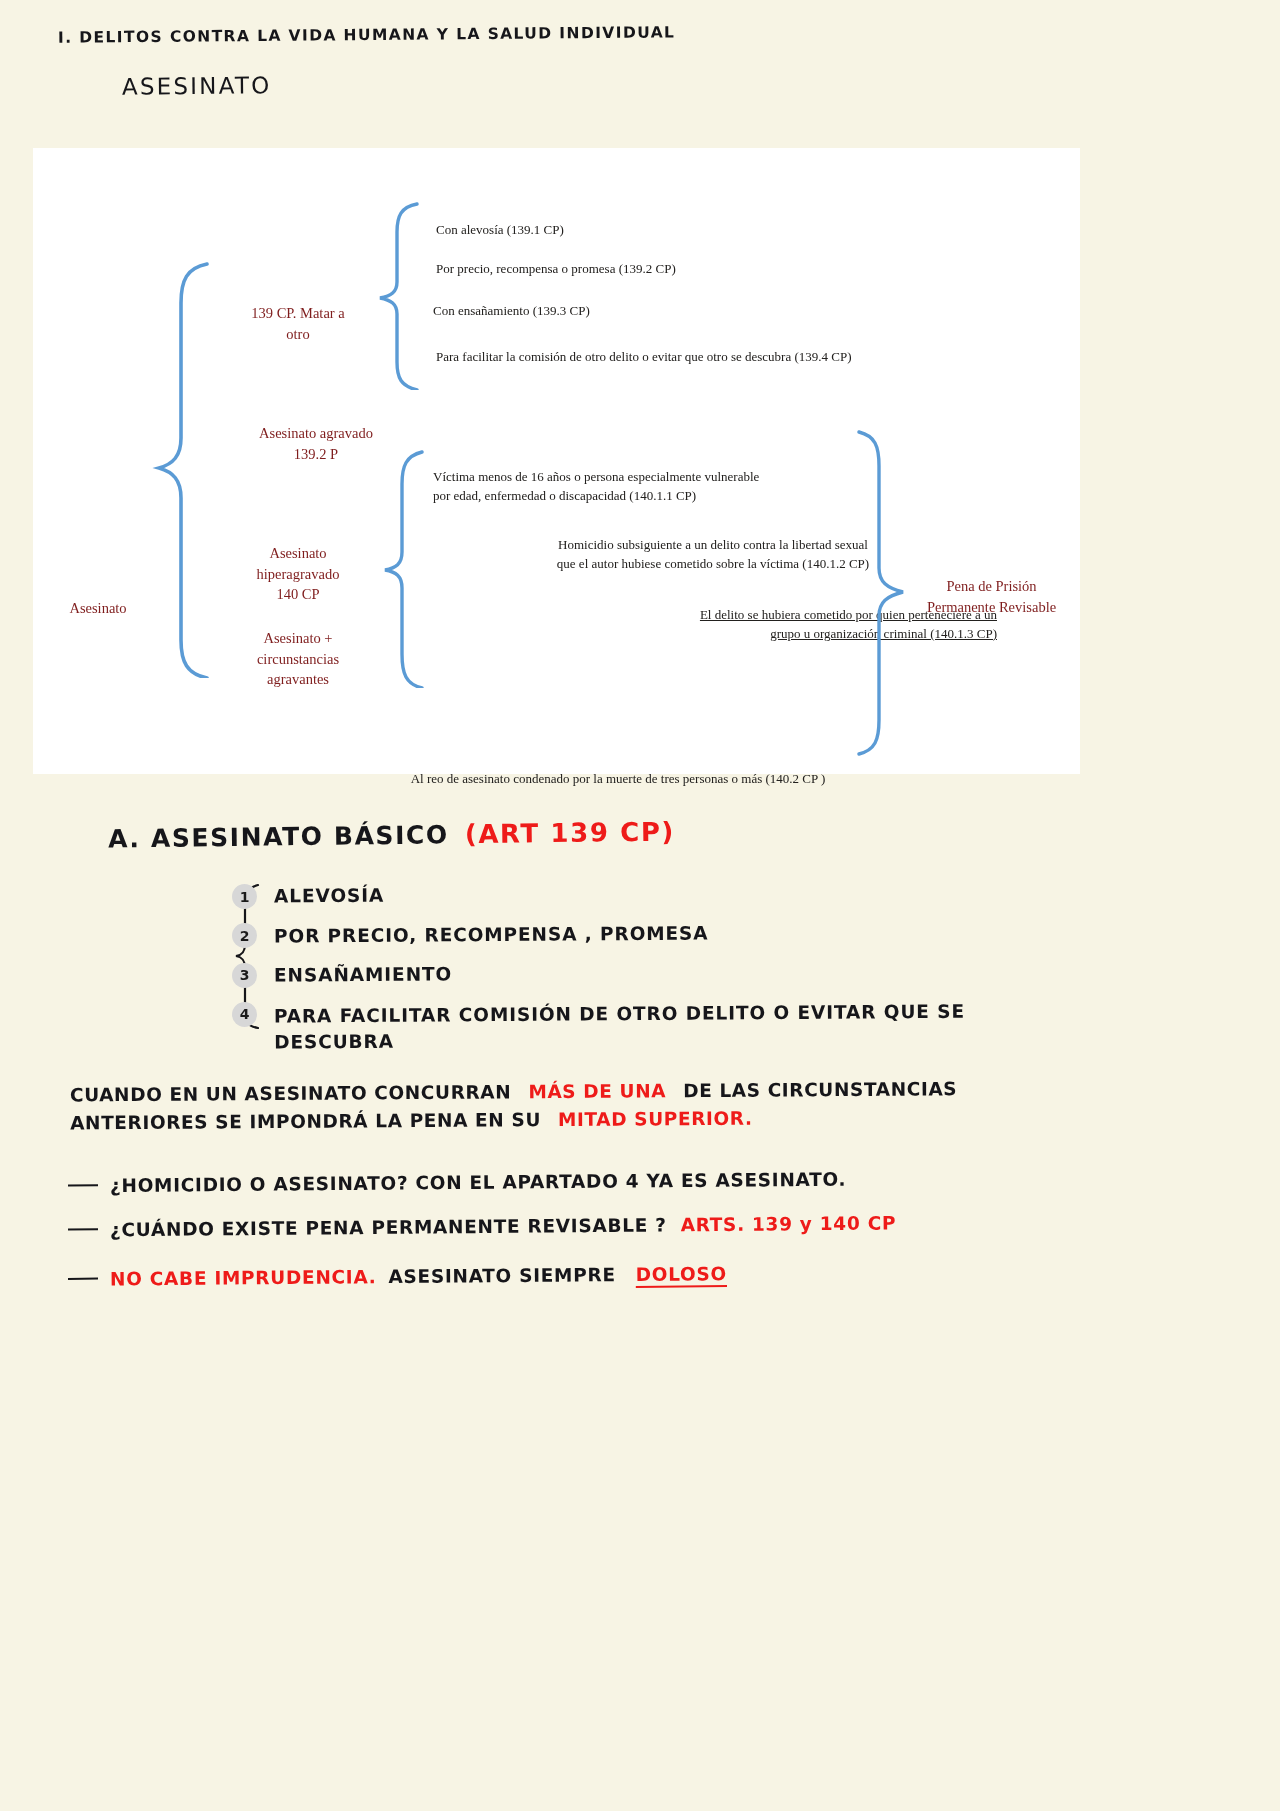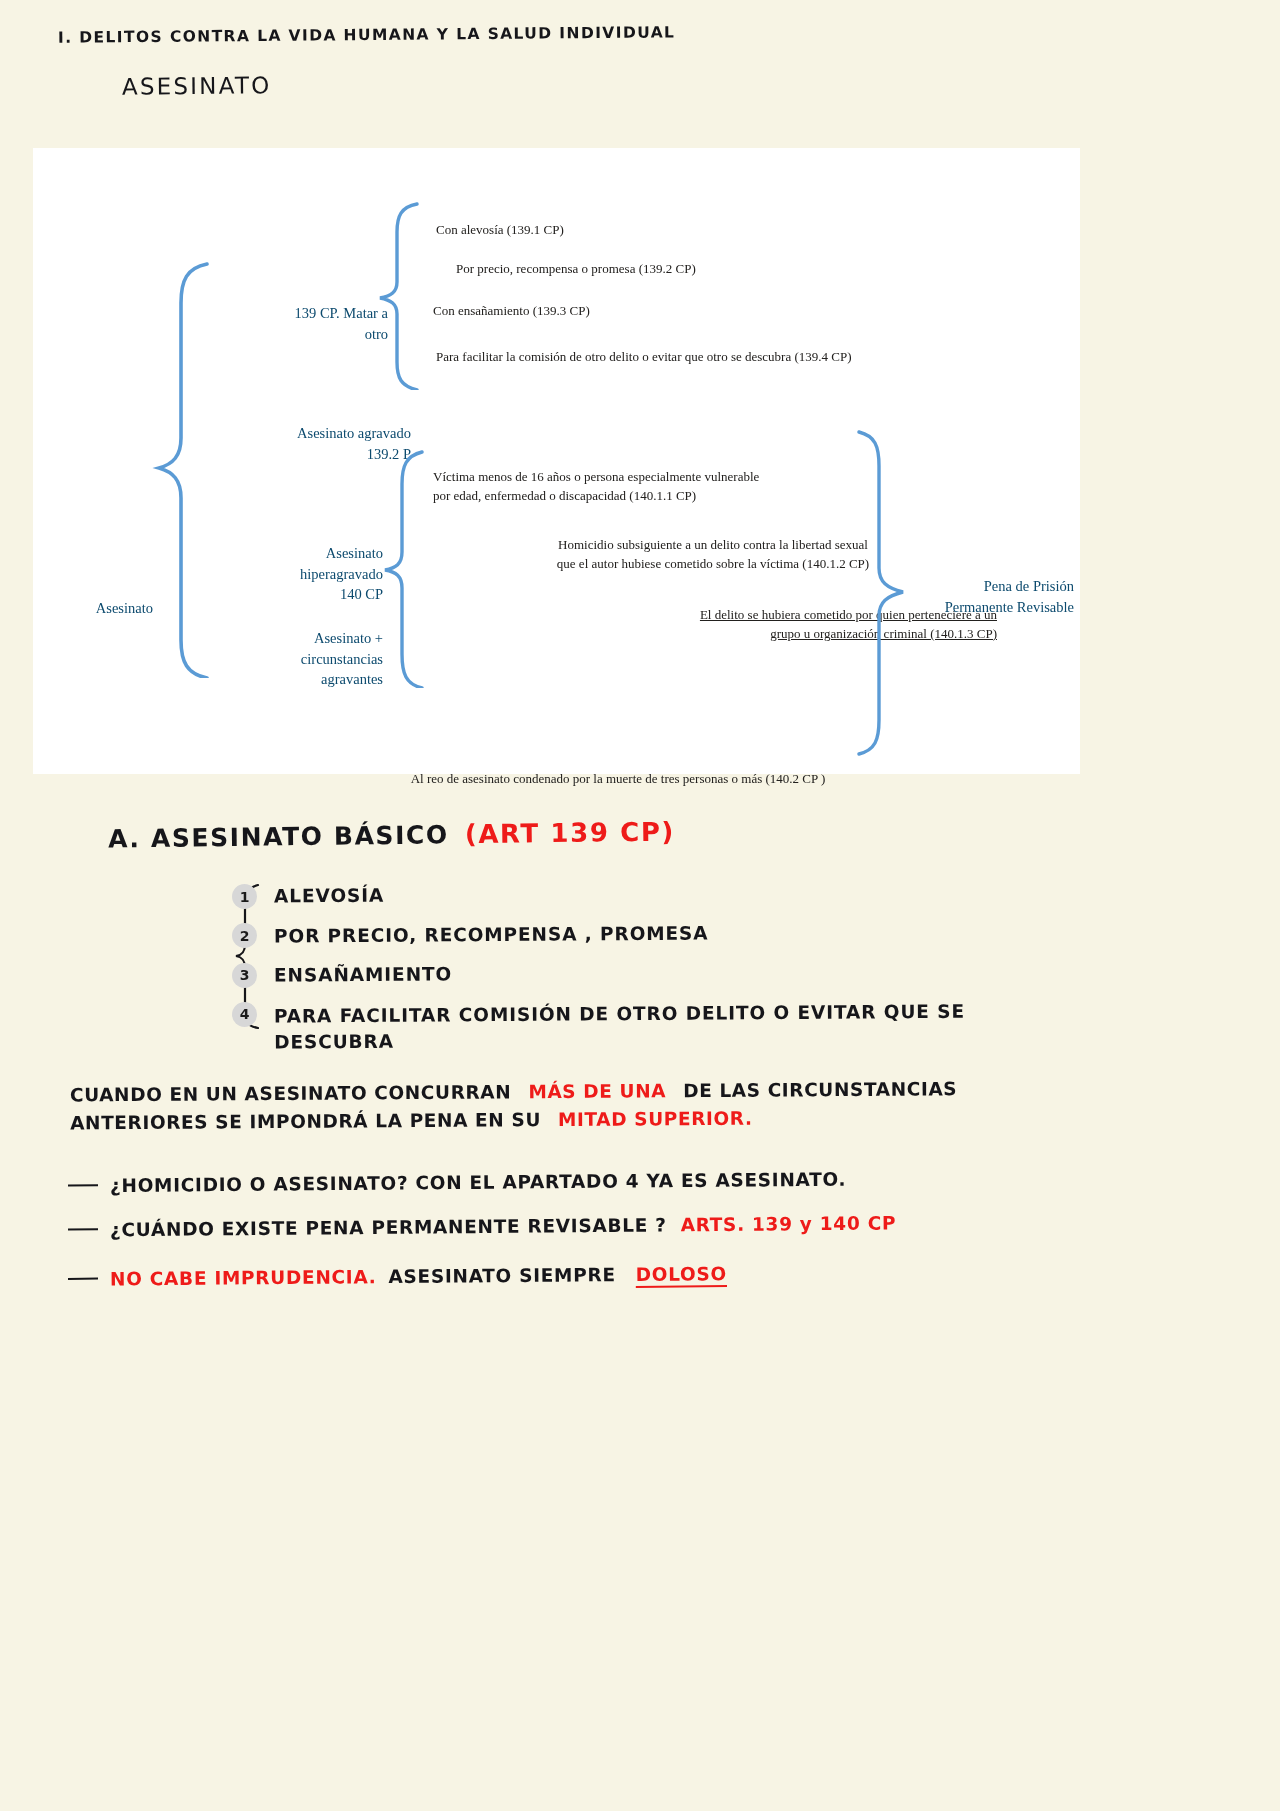--- a/index.html
+++ b/index.html
@@ -42,24 +42,24 @@
 
   
   #diagram-card {
     position: absolute;
     left: 33px; top: 148px;
     width: 1047px; height: 626px;
     background: #ffffff;
   }
   .dg-left {
     font-family: "Liberation Serif", serif;
-    color: #0c4a6e;
+    color: #7f1d1d;
     font-size: 14.5px;
     line-height: 1.42;
-    text-align: right;
+    text-align: center;
     position: absolute;
   }
   .dg-item {
     position: absolute;
     font-family: "Liberation Serif", serif;
     color: #22201e;
     font-size: 13px;
     line-height: 1.45;
   }
   .brace { position: absolute; }
@@ -165,21 +165,21 @@
 
   <div class="dg-left" style="left:188px; top:275px; width:190px;">
     <span id="b1sl">Asesinato agravado<br>139.2 P</span>
   </div>
 
   <svg class="brace" style="left:342px; top:52px;" width="48" height="190" viewBox="0 0 48 190">
     <path d="M42 4 C 26 7, 22 16, 22 32 L22 82 C22 92, 16 96, 5 98 C16 100, 22 104, 22 114 L22 162 C22 178, 26 186, 42 190" fill="none" stroke="#5b9bd5" stroke-width="3.4" stroke-linecap="round"></path>
   </svg>
 
   <div class="dg-item" style="left:403px; top:73px; width:540px;">Con alevosía (139.1 CP)</div>
-  <div class="dg-item" style="left:403px; top:112px; width:560px;margin-left:20px;">Por precio, recompensa o promesa (139.2 CP)</div>
+  <div class="dg-item" style="left:403px; top:112px; width:560px;">Por precio, recompensa o promesa (139.2 CP)</div>
   <div class="dg-item" style="left:400px; top:154px; width:540px;">Con ensañamiento (139.3 CP)</div>
   <div class="dg-item" style="left:403px; top:200px; width:600px;">Para facilitar la comisión de otro delito o evitar que otro se descubra (139.4 CP)</div>
 
   <div class="dg-left" style="left:180px; top:395px; width:170px;">
     <span id="b2l">Asesinato<br>hiperagravado<br>140 CP</span>
   </div>
 
   <div class="dg-left" style="left:180px; top:480px; width:170px;">
     <span id="b2sl">Asesinato +<br>circunstancias<br>agravantes</span>
   </div>

